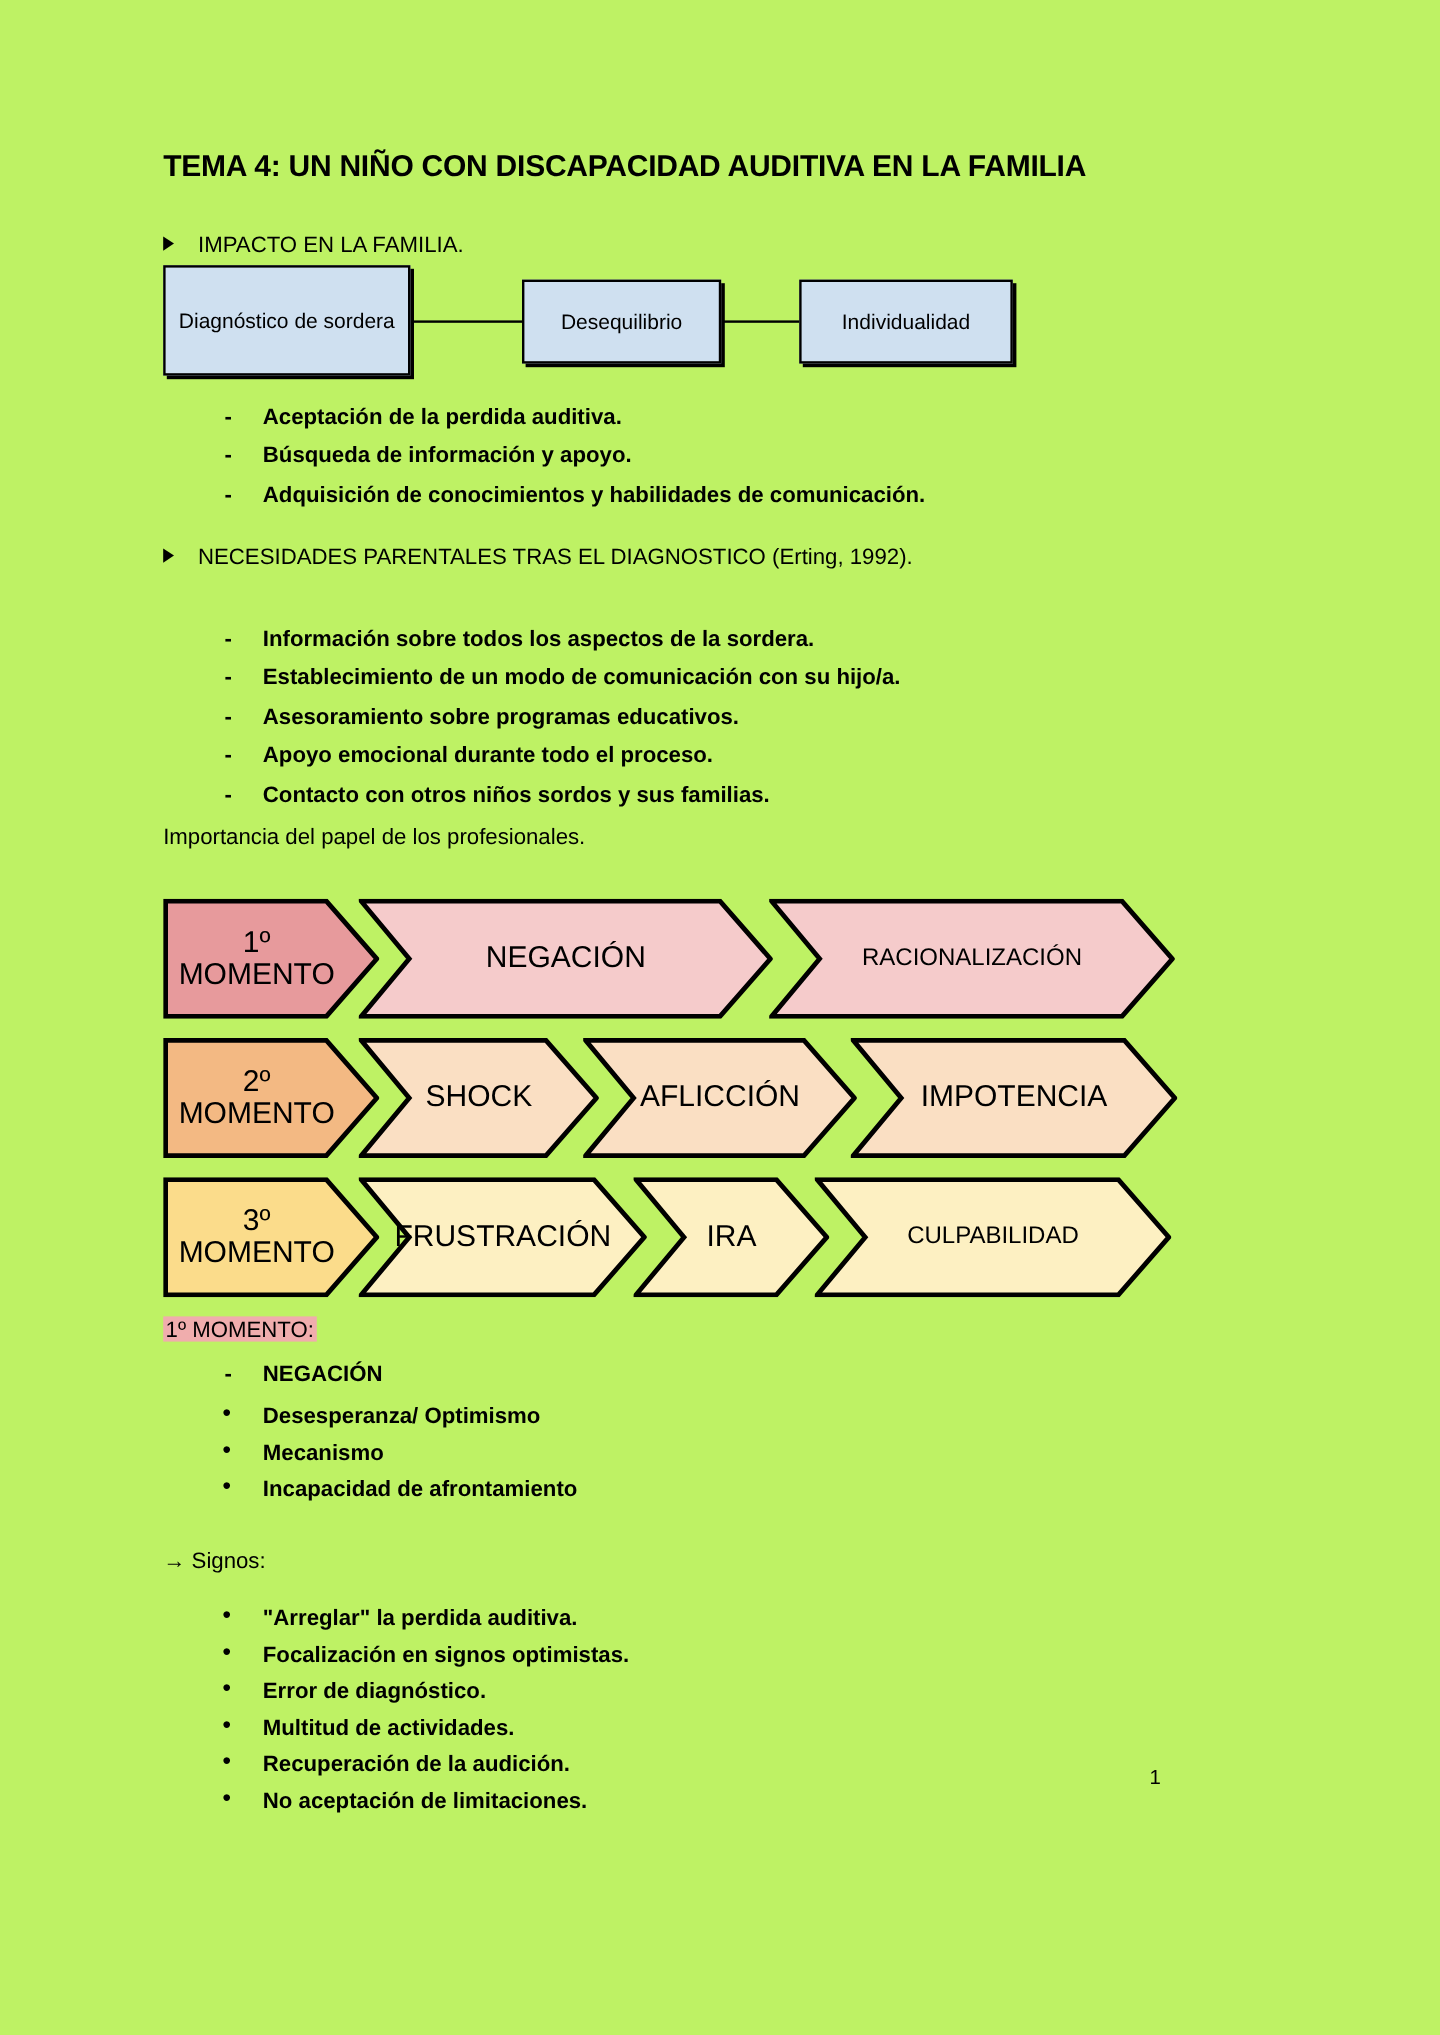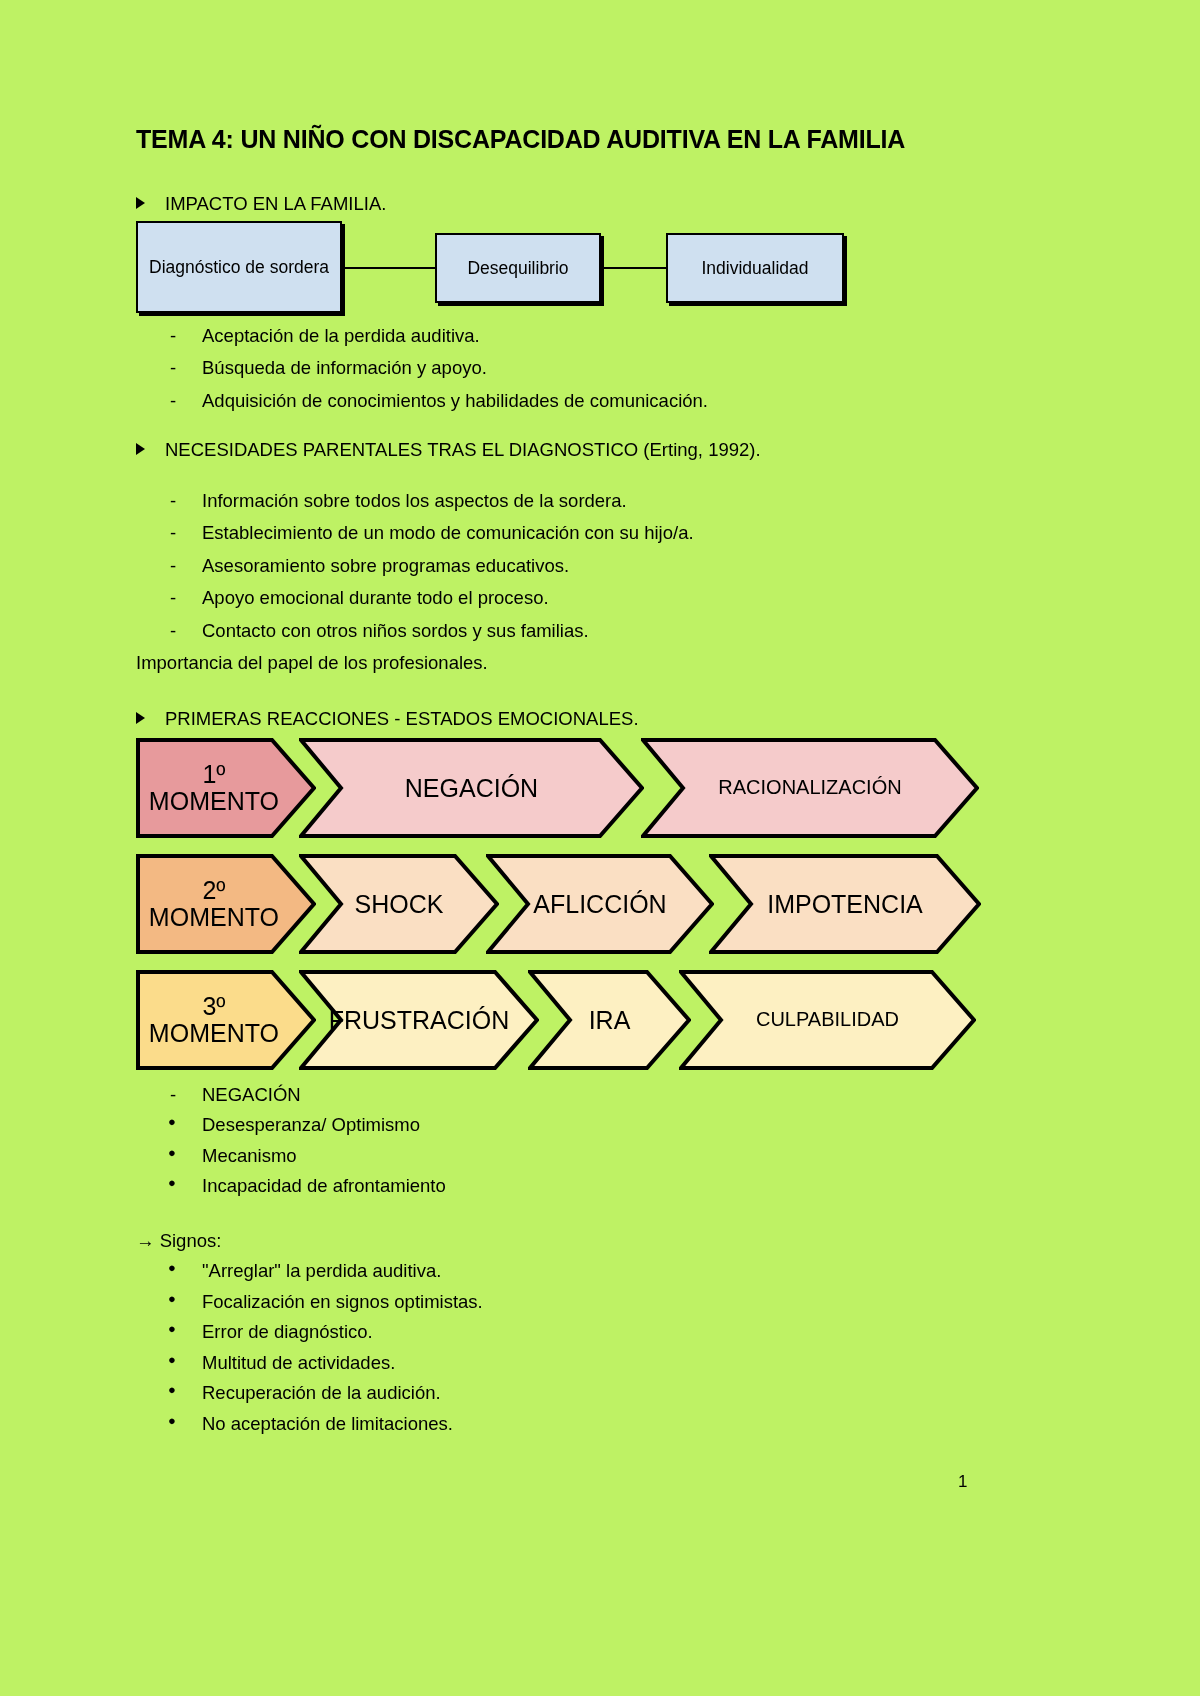--- a/index.html
+++ b/index.html
@@ -88,22 +88,23 @@
     height: 2.5px;
     background: #000;
     top: 46px;
   }
   .fconn.c1 { left: 208px; width: 93px; }
   .fconn.c2 { left: 467px; width: 65px; }
 
   
   ul.dash, ul.dot {
     list-style: none;
-    margin: 0;
+    margin: 17px;
     padding: 0;
+    font-weight: bold;
   }
   ul.dash li, ul.dot li {
     font-size: 18.5px;
     line-height: 1.0;
     padding: 0 0 0 66px;
     margin: 0 0 14px 0;
     position: relative;
     white-space: nowrap;
   }
   ul.dash li::before {
@@ -224,24 +225,20 @@
       <li>Establecimiento de un modo de comunicación con su hijo/a.</li>
       <li>Asesoramiento sobre programas educativos.</li>
       <li>Apoyo emocional durante todo el proceso.</li>
       <li>Contacto con otros niños sordos y sus familias.</li>
     </ul>
 
     <p class="plain-line">Importancia del papel de los profesionales.</p>
 
     <div class="spacer-lg"></div>
 
-    <div class="section-head">
-      <span class="tri"></span>
-      <span>PRIMERAS REACCIONES - ESTADOS EMOCIONALES.</span>
-    </div>
 
     <div class="chev-rows" id="chev-rows">
         <div class="chev-row">
           <div class="chev" style="left: 0px; width: 180px;">
             <div class="shape">
               <svg viewBox="0 0 180 100" preserveAspectRatio="none">
                 <polygon points="2,2 136,2 178,50 136,98 2,98" fill="#e79a9c" stroke="#000000" stroke-width="4" stroke-linejoin="miter"></polygon>
               </svg>
             </div>
             <div class="lbl" style="padding-right: 24.2px; text-align: center;">1º MOMENTO</div>
@@ -327,20 +324,23 @@
               <svg viewBox="0 0 297 100" preserveAspectRatio="none">
                 <polygon points="2,2 253,2 295,50 253,98 2,98 42,50" fill="#fdf0c2" stroke="#000000" stroke-width="4" stroke-linejoin="miter"></polygon>
               </svg>
             </div>
             <div class="lbl" style="padding-left: 22px; padding-right: 22px;">CULPABILIDAD</div>
           </div>
         </div>
       </div>
 
     <div>
+      <div style="margin-bottom:10px;">
+        <span class="hl">1º MOMENTO:</span>
+      </div>
 
       <ul class="dash tight">
         <li>NEGACIÓN</li>
       </ul>
 
       <ul class="dot tight">
         <li>Desesperanza/ Optimismo</li>
         <li>Mecanismo</li>
         <li>Incapacidad de afrontamiento</li>
       </ul>

